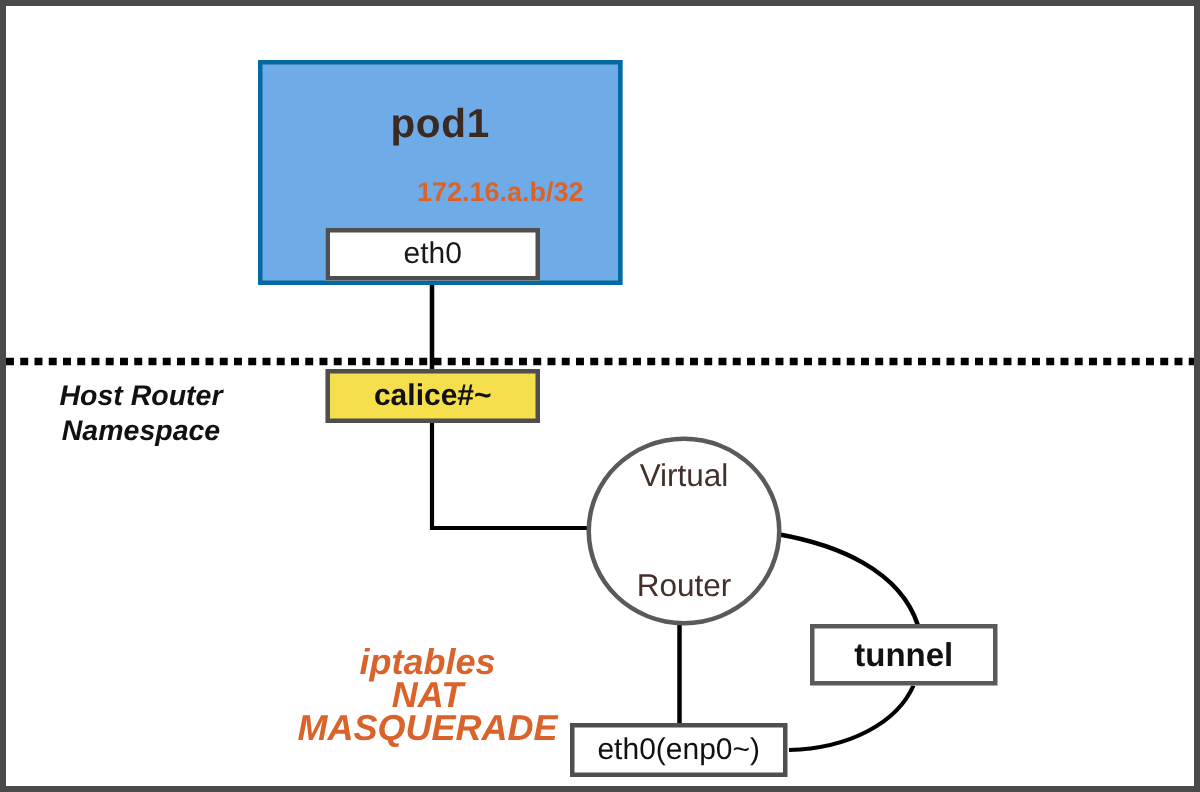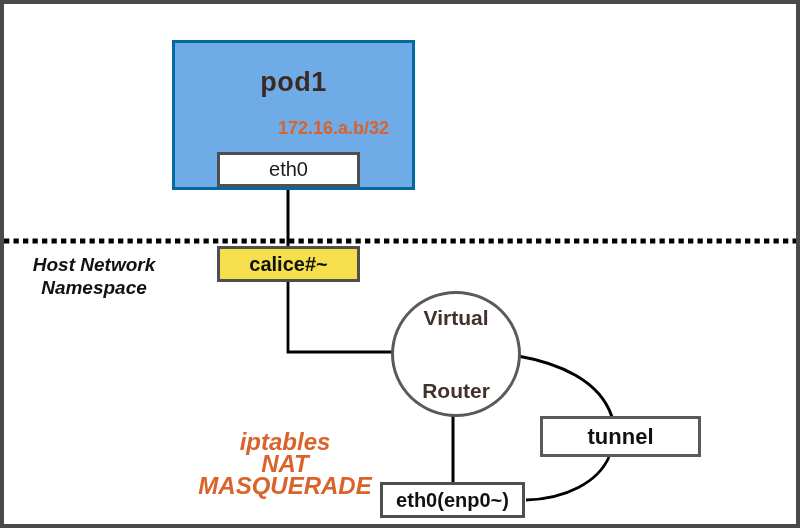--- a/index.html
+++ b/index.html
@@ -65,39 +65,39 @@
     font-size: 20px; font-weight: bold; color: #111111;
     z-index: 3;
   }
   #router-circle {
     left: 391px; top: 291px; width: 130px; height: 126px;
     background: #ffffff;
     border: 3px solid #5a5a5a;
     border-radius: 50%;
     display: flex; flex-direction: column;
     align-items: center; justify-content: center;
-    font-size: 21px; font-weight: bold; color: #44302a;
+    font-size: 21px; font-weight: normal; color: #44302a;
     line-height: 25px;
     z-index: 2;
     gap: 48px;
   }
   #tunnel-box {
-    left: 540px; top: 416px; width: 161px; height: 41px;
+    left: 540px; top: 416px; width: 125px; height: 41px;
     background: #ffffff;
     border: 3px solid #5a5a5a;
     display: flex; align-items: center; justify-content: center;
     font-size: 22px; font-weight: bold; color: #111111;
     z-index: 3;
   }
   #host-nic-box {
     left: 380px; top: 482px; width: 145px; height: 36px;
     background: #ffffff;
     border: 3px solid #4f4f4f;
     display: flex; align-items: center; justify-content: center;
-    font-size: 20px; font-weight: bold; color: #111111;
+    font-size: 20px; font-weight: normal; color: #111111;
     z-index: 3;
   }
   #nat-note {
     left: 185px; top: 431px; width: 200px;
     text-align: center;
     font-size: 24px; font-weight: bold; font-style: italic;
     color: #d9632a; line-height: 22px;
     z-index: 2;
   }
 </style>
@@ -122,21 +122,21 @@
   </svg>
 
   <div id="pod-box" class="node">
     <div id="pod-title">pod1</div>
     <div id="pod-ip">172.16.a.b/32</div>
   </div>
 
   <div id="pod-eth0-box" class="node">eth0</div>
 
   <div id="host-namespace-label" class="node">
-    <div>Host Network</div>
+    <div>Host Router</div>
     <div>Namespace</div>
   </div>
 
   <div id="calice-box" class="node">calice#~</div>
 
   <div id="router-circle" class="node">
     <span>Virtual</span>
     <span>Router</span>
   </div>
 

